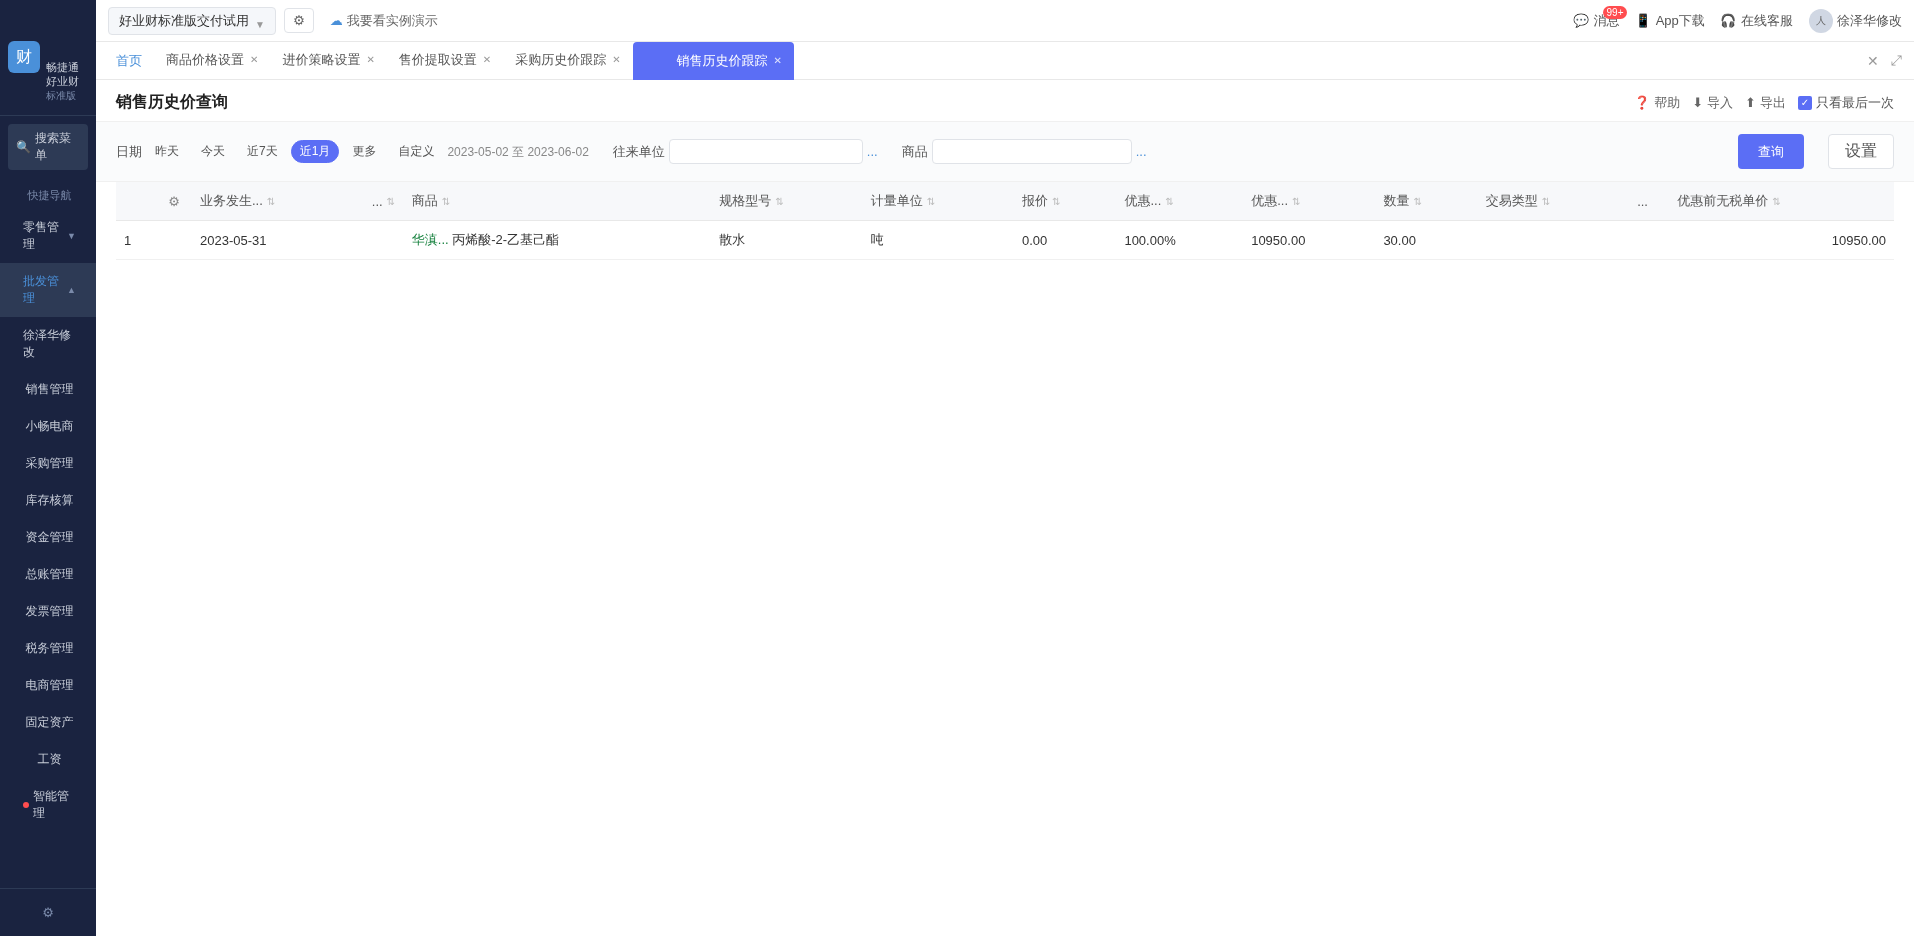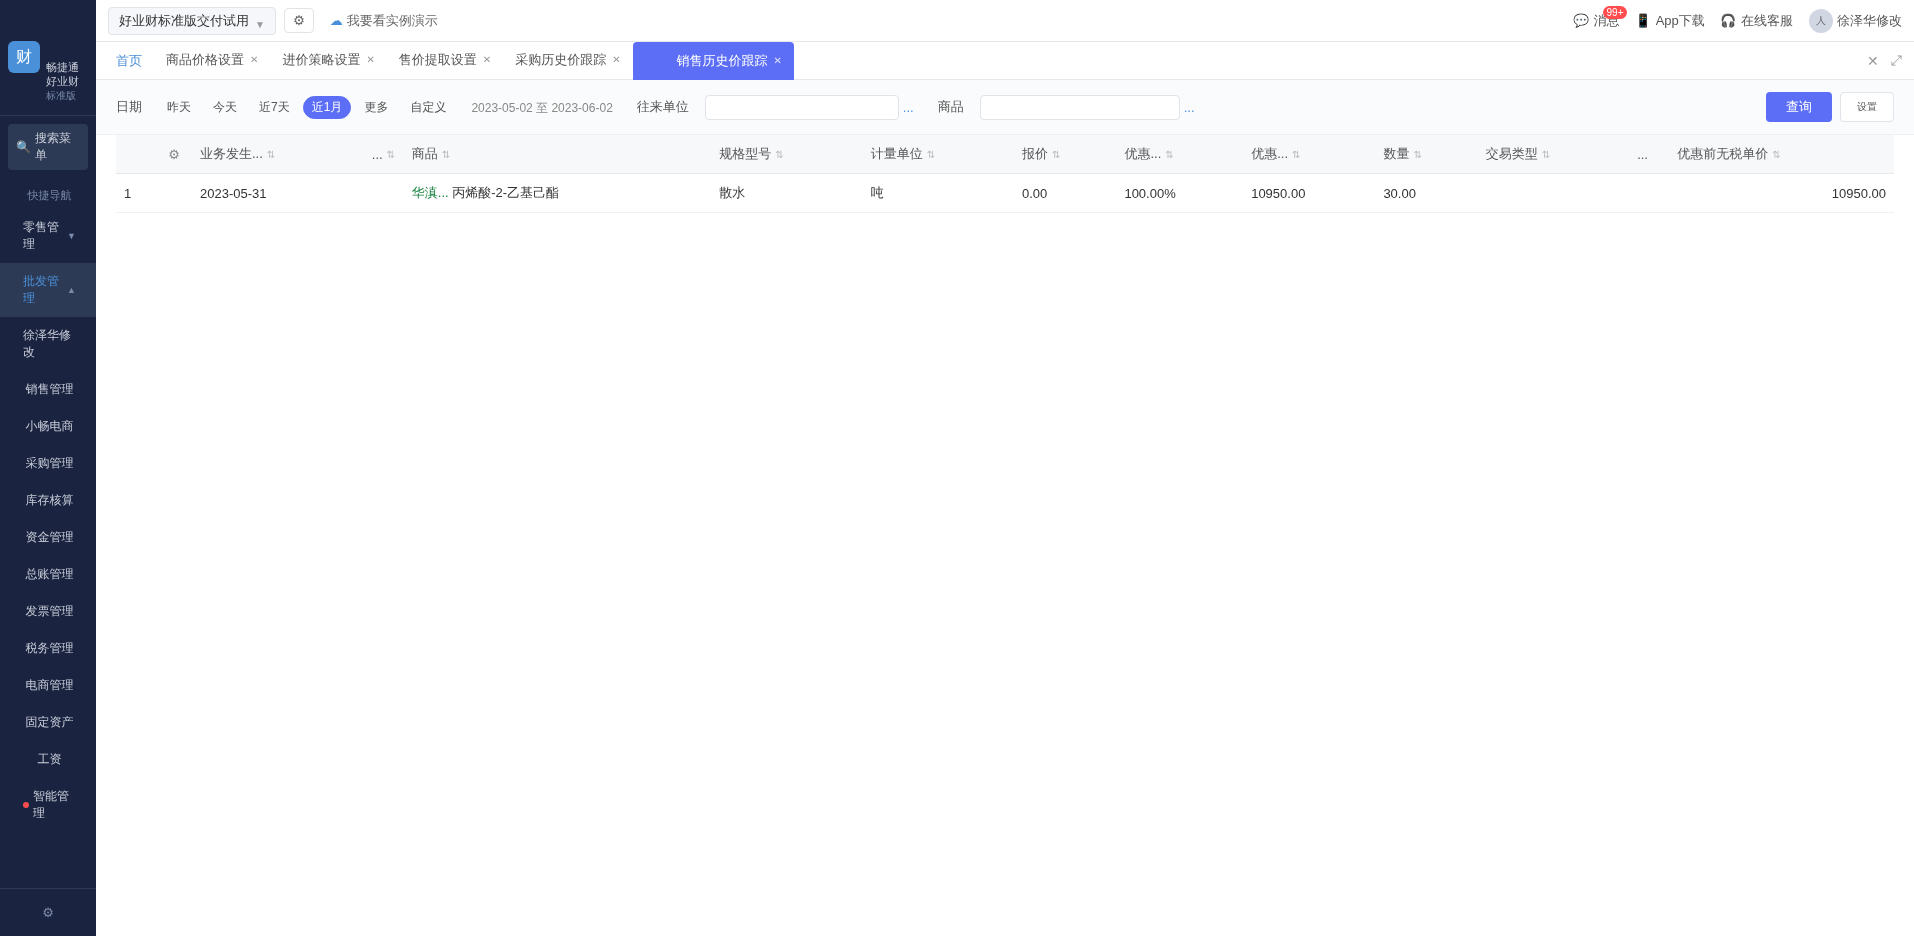--- a/index.html
+++ b/index.html
@@ -53,32 +53,32 @@
     
     .page-header { display: flex; align-items: center; justify-content: space-between; padding: 12px 20px 8px; border-bottom: 1px solid #f0f0f0; }
     .page-title { font-size: 16px; font-weight: 600; color: #222; }
     .page-actions { display: flex; align-items: center; gap: 12px; }
     .page-action-link { display: flex; align-items: center; gap: 4px; color: #666; font-size: 13px; cursor: pointer; }
     .checkbox-label { display: flex; align-items: center; gap: 4px; font-size: 13px; color: #555; cursor: pointer; }
     .checkbox-blue { width: 14px; height: 14px; background: #5b6ef5; border-radius: 2px; display: flex; align-items: center; justify-content: center; color: white; font-size: 10px; }
 
     
     .filter-bar { padding: 12px 20px; background: #fafbfc; border-bottom: 1px solid #f0f0f0; display: flex; align-items: center; gap: 24px; }
-    .filter-group { display: flex; align-items: center; gap: 16px; }
+    .filter-group { display: flex; align-items: center; gap: 4px; }
     .filter-label { color: #555; font-size: 13px; }
     .date-shortcuts { display: flex; align-items: center; gap: 4px; }
     .date-btn { padding: 2px 8px; border-radius: 12px; border: 1px solid transparent; background: none; cursor: pointer; font-size: 12px; color: #555; }
     .date-btn.active { background: #5b6ef5; color: white; border-color: #5b6ef5; }
     .date-range { font-size: 12px; color: #888; margin-top: 2px; }
     .filter-input-group { display: flex; align-items: center; gap: 4px; }
     .filter-input { border: 1px solid #e0e3e8; border-radius: 4px; padding: 4px 8px; font-size: 13px; color: #333; min-width: 120px; }
     .filter-more-btn { color: #4a90d9; cursor: pointer; font-size: 13px; }
-    .filter-actions { margin-left: auto; display: flex; gap: 8px; padding-left: 16px; }
+    .filter-actions { margin-left: auto; display: flex; gap: 24px; padding-left: 16px; }
     .btn-primary { background: #5b6ef5; color: white; border: none; border-radius: 4px; padding: 6px 20px; cursor: pointer; font-size: 13px; }
-    .btn-default { background: white; color: #555; border: 1px solid #e0e3e8; border-radius: 4px; padding: 6px 16px; cursor: pointer; font-size: 10px; }
+    .btn-default { background: white; color: #555; border: 1px solid #e0e3e8; border-radius: 4px; padding: 6px 16px; cursor: pointer; font-size: 16px; }
 
     
     .table-container { padding: 0 20px; }
     .data-table { width: 100%; border-collapse: collapse; font-size: 13px; }
     .data-table th { background: #f7f8fa; color: #555; font-weight: 500; padding: 10px 8px; text-align: left; border-bottom: 1px solid #e8e8e8; white-space: nowrap; }
     .data-table td { padding: 10px 8px; border-bottom: 1px solid #f0f0f0; color: #333; }
     .th-sortable { display: flex; align-items: center; gap: 4px; cursor: pointer; }
     .sort-icon { color: #bbb; font-size: 10px; }
     .col-settings { display: flex; justify-content: center; cursor: pointer; color: #888; }
 
@@ -234,20 +234,41 @@
       <span class="close-btn">✕</span>
     </div>
     <div class="tab-end-btns">
       <button class="tab-window-btn">✕</button>
       <button class="tab-window-btn">⤢</button>
     </div>
   </div>
 
   <div class="content">
 
+    <div class="page-header">
+      <div class="page-title">销售历史价查询</div>
+      <div class="page-actions">
+        <div class="page-action-link">
+          <span>❓</span>
+          <span>帮助</span>
+        </div>
+        <div class="page-action-link">
+          <span>⬇</span>
+          <span>导入</span>
+        </div>
+        <div class="page-action-link">
+          <span>⬆</span>
+          <span>导出</span>
+        </div>
+        <label class="checkbox-label">
+          <div class="checkbox-blue">✓</div>
+          <span>只看最后一次</span>
+        </label>
+      </div>
+    </div>
 
     <div class="filter-bar">
       <div class="filter-group">
         <span class="filter-label">日期</span>
         <div class="date-shortcuts">
           <button class="date-btn">昨天</button>
           <button class="date-btn">今天</button>
           <button class="date-btn">近7天</button>
           <button class="date-btn active">近1月</button>
           <button class="date-btn">更多</button>

